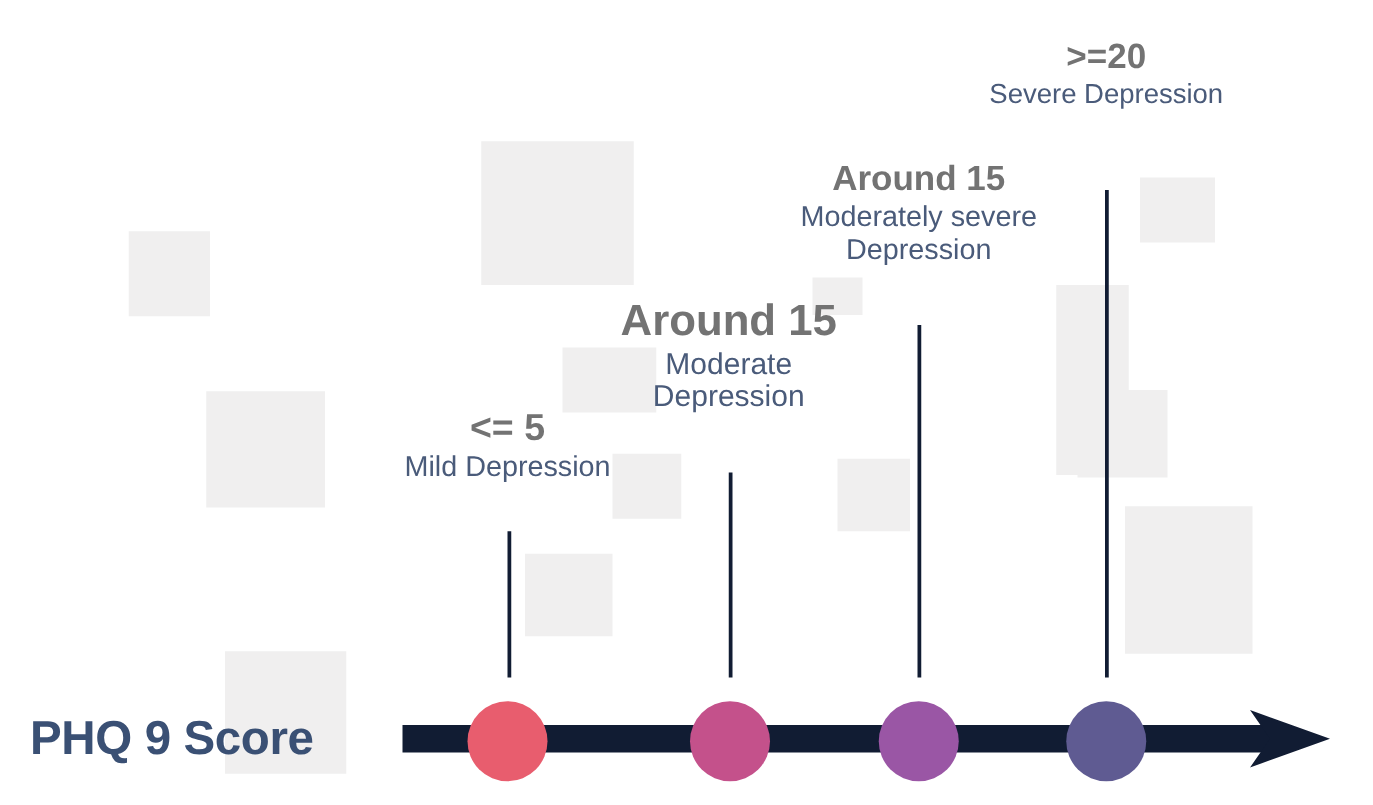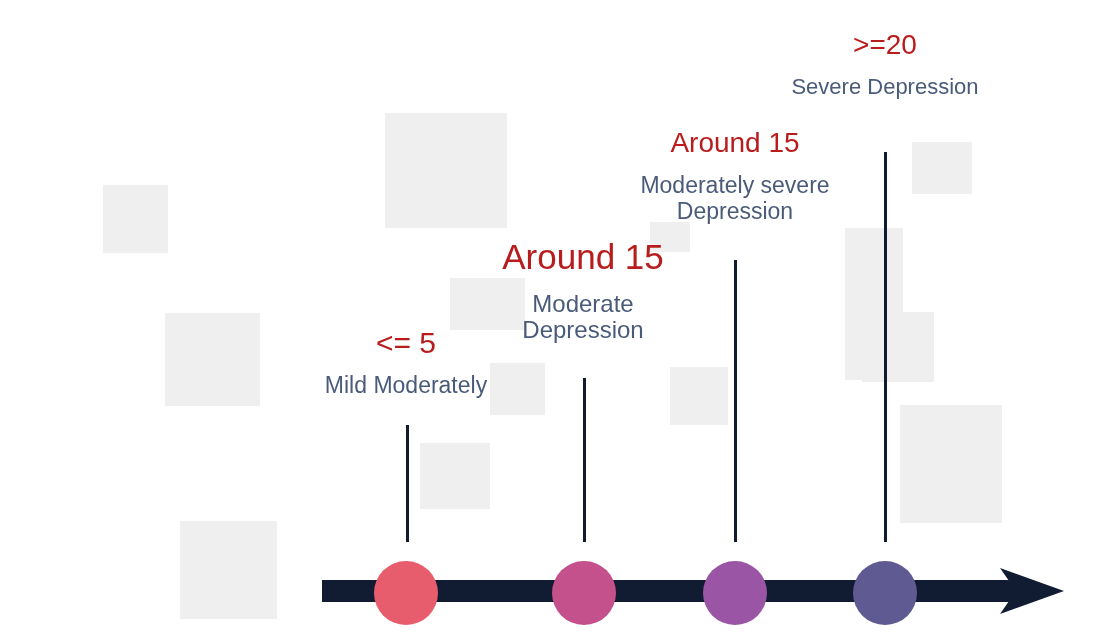--- a/index.html
+++ b/index.html
@@ -52,33 +52,33 @@
     background: #111c33;
   }
   
   .milestone-label {
     position: absolute;
     text-align: center;
     color: #3a5074;
     white-space: nowrap;
   }
   .milestone-score {
-    font-weight: normal;
+    font-weight: bold;
     font-size: 33px;
     line-height: 1.1;
-    color: #b91c1c;
+    color: #737373;
     display: block;
   }
   .milestone-desc {
     font-weight: normal;
     font-size: 24px;
     line-height: 1.12;
     color: #4a5b7a;
     display: block;
-    margin-top: 14px;
+    margin-top: 2px;
   }
   .m-0 .milestone-score { font-size: 30px; }
   .m-0 .milestone-desc  { font-size: 23px; }
   .m-1 .milestone-score { font-size: 35px; }
   .m-1 .milestone-desc  { font-size: 24px; }
   .m-2 .milestone-score { font-size: 28px; }
   .m-2 .milestone-desc  { font-size: 23px; }
   .m-3 .milestone-score { font-size: 28px; }
   .m-3 .milestone-desc  { font-size: 22px; }
 </style>
@@ -99,35 +99,36 @@
   <div class="bg-square" style="left:845px; top:228px; width:58px; height:152px;"></div>
   <div class="bg-square" style="left:912px; top:142px; width:60px; height:52px;"></div>
   <div class="bg-square" style="left:862px; top:312px; width:72px; height:70px;"></div>
   <div class="bg-square" style="left:900px; top:405px; width:102px; height:118px;"></div>
 
   <div class="connector" style="left:406px; top:425px; height:117px;"></div>
   <div class="connector" style="left:583px; top:378px; height:164px;"></div>
   <div class="connector" style="left:734px; top:260px; height:282px;"></div>
   <div class="connector" style="left:884px; top:152px; height:390px;"></div>
 
+  <div class="axis-title" style="left:24px; top:570px;">PHQ 9 Score</div>
 
   <div class="axis-line" style="left:322px; top:580px; width:700px; height:22px;"></div>
 
   <svg class="axis-arrow" style="left:996px; top:558px;" width="72" height="66" viewBox="0 0 72 66">
     <path d="M 4 10 L 68 33 L 4 56 L 20 33 Z" fill="#111c33"></path>
   </svg>
 
   <div class="dot" style="left:374px; top:561px; width:64px; height:64px; background:#e85d6e;"></div>
   <div class="dot" style="left:552px; top:561px; width:64px; height:64px; background:#c4518b;"></div>
   <div class="dot" style="left:703px; top:561px; width:64px; height:64px; background:#9a56a5;"></div>
   <div class="dot" style="left:853px; top:561px; width:64px; height:64px; background:#5f5b92;"></div>
 
   <div class="milestone-label m-0" style="left:256px; top:326px; width:300px;">
     <span class="milestone-score">&lt;= 5</span>
-    <span class="milestone-desc">Mild Moderately</span>
+    <span class="milestone-desc">Mild Depression</span>
   </div>
 
   <div class="milestone-label m-1" style="left:433px; top:238px; width:300px;">
     <span class="milestone-score">Around 15</span>
     <span class="milestone-desc">Moderate</span>
     <span class="milestone-desc" style="margin-top:0;">Depression</span>
   </div>
 
   <div class="milestone-label m-2" style="left:551px; top:128px; width:368px;">
     <span class="milestone-score">Around 15</span>

